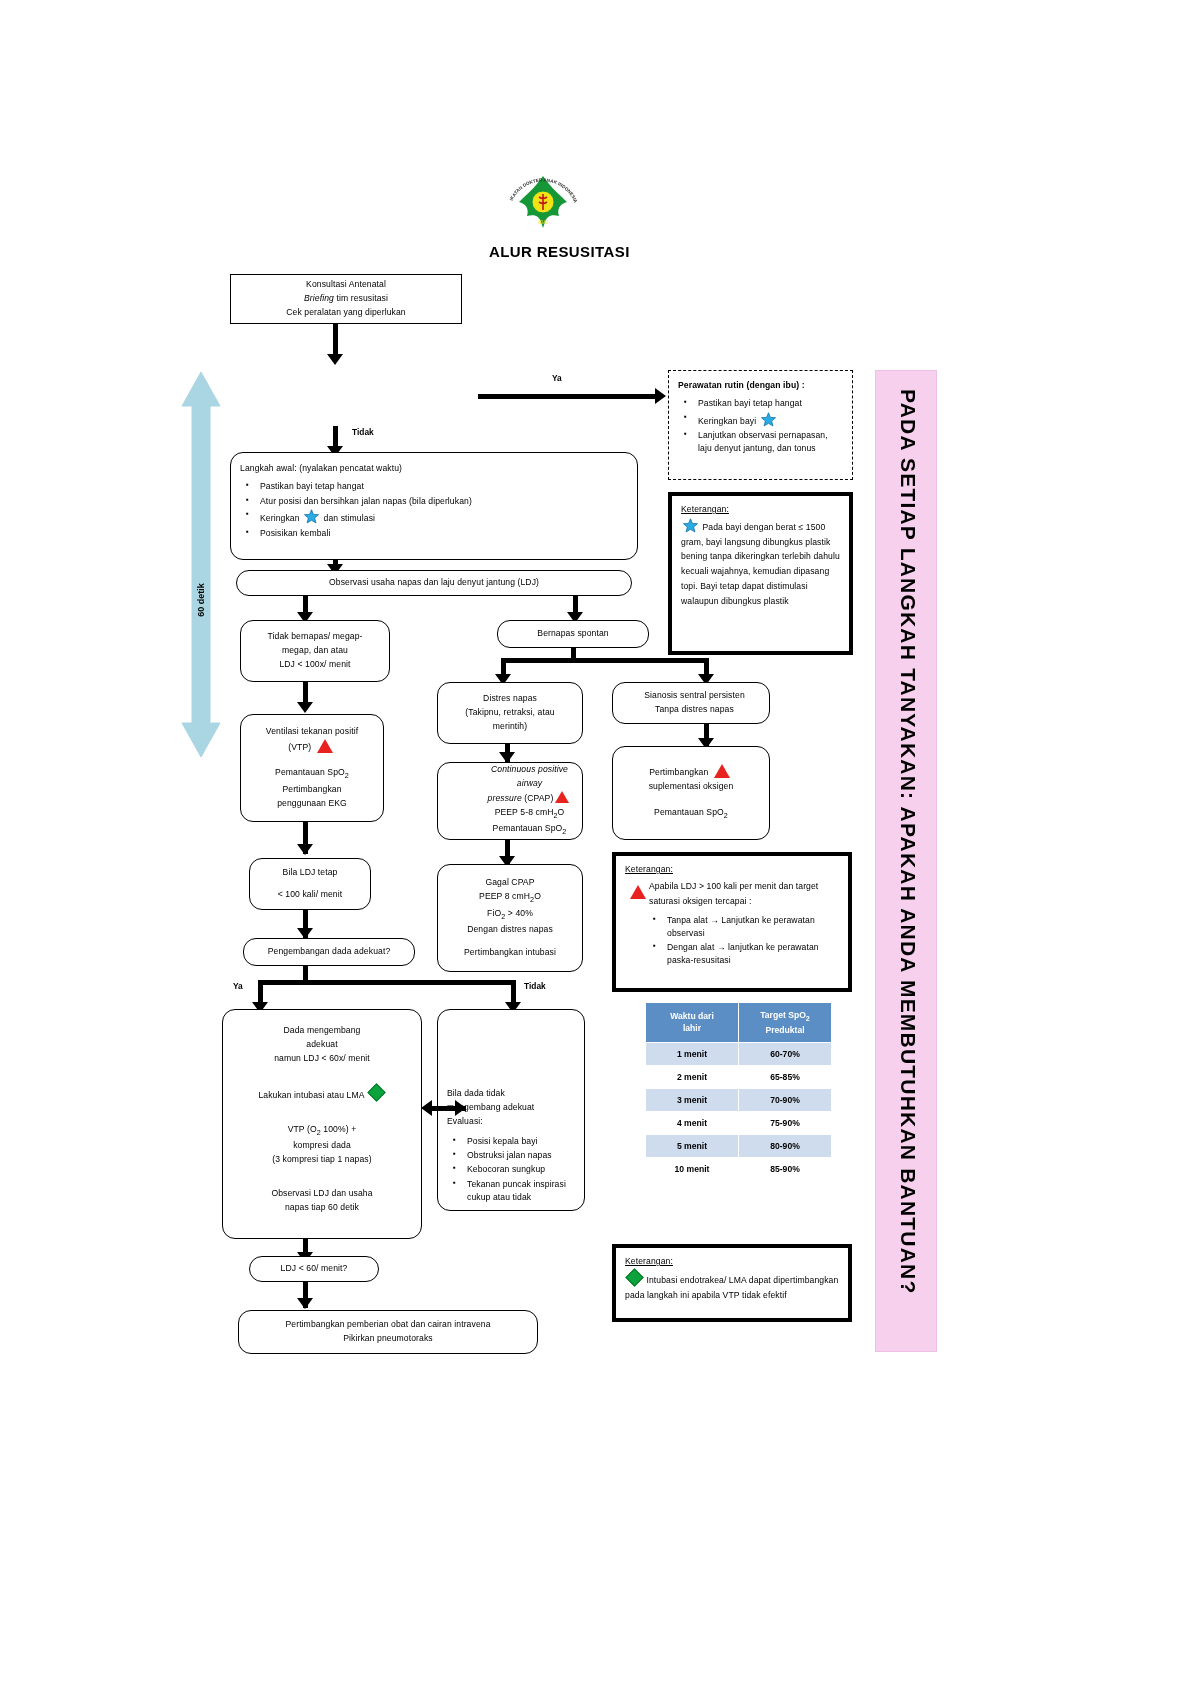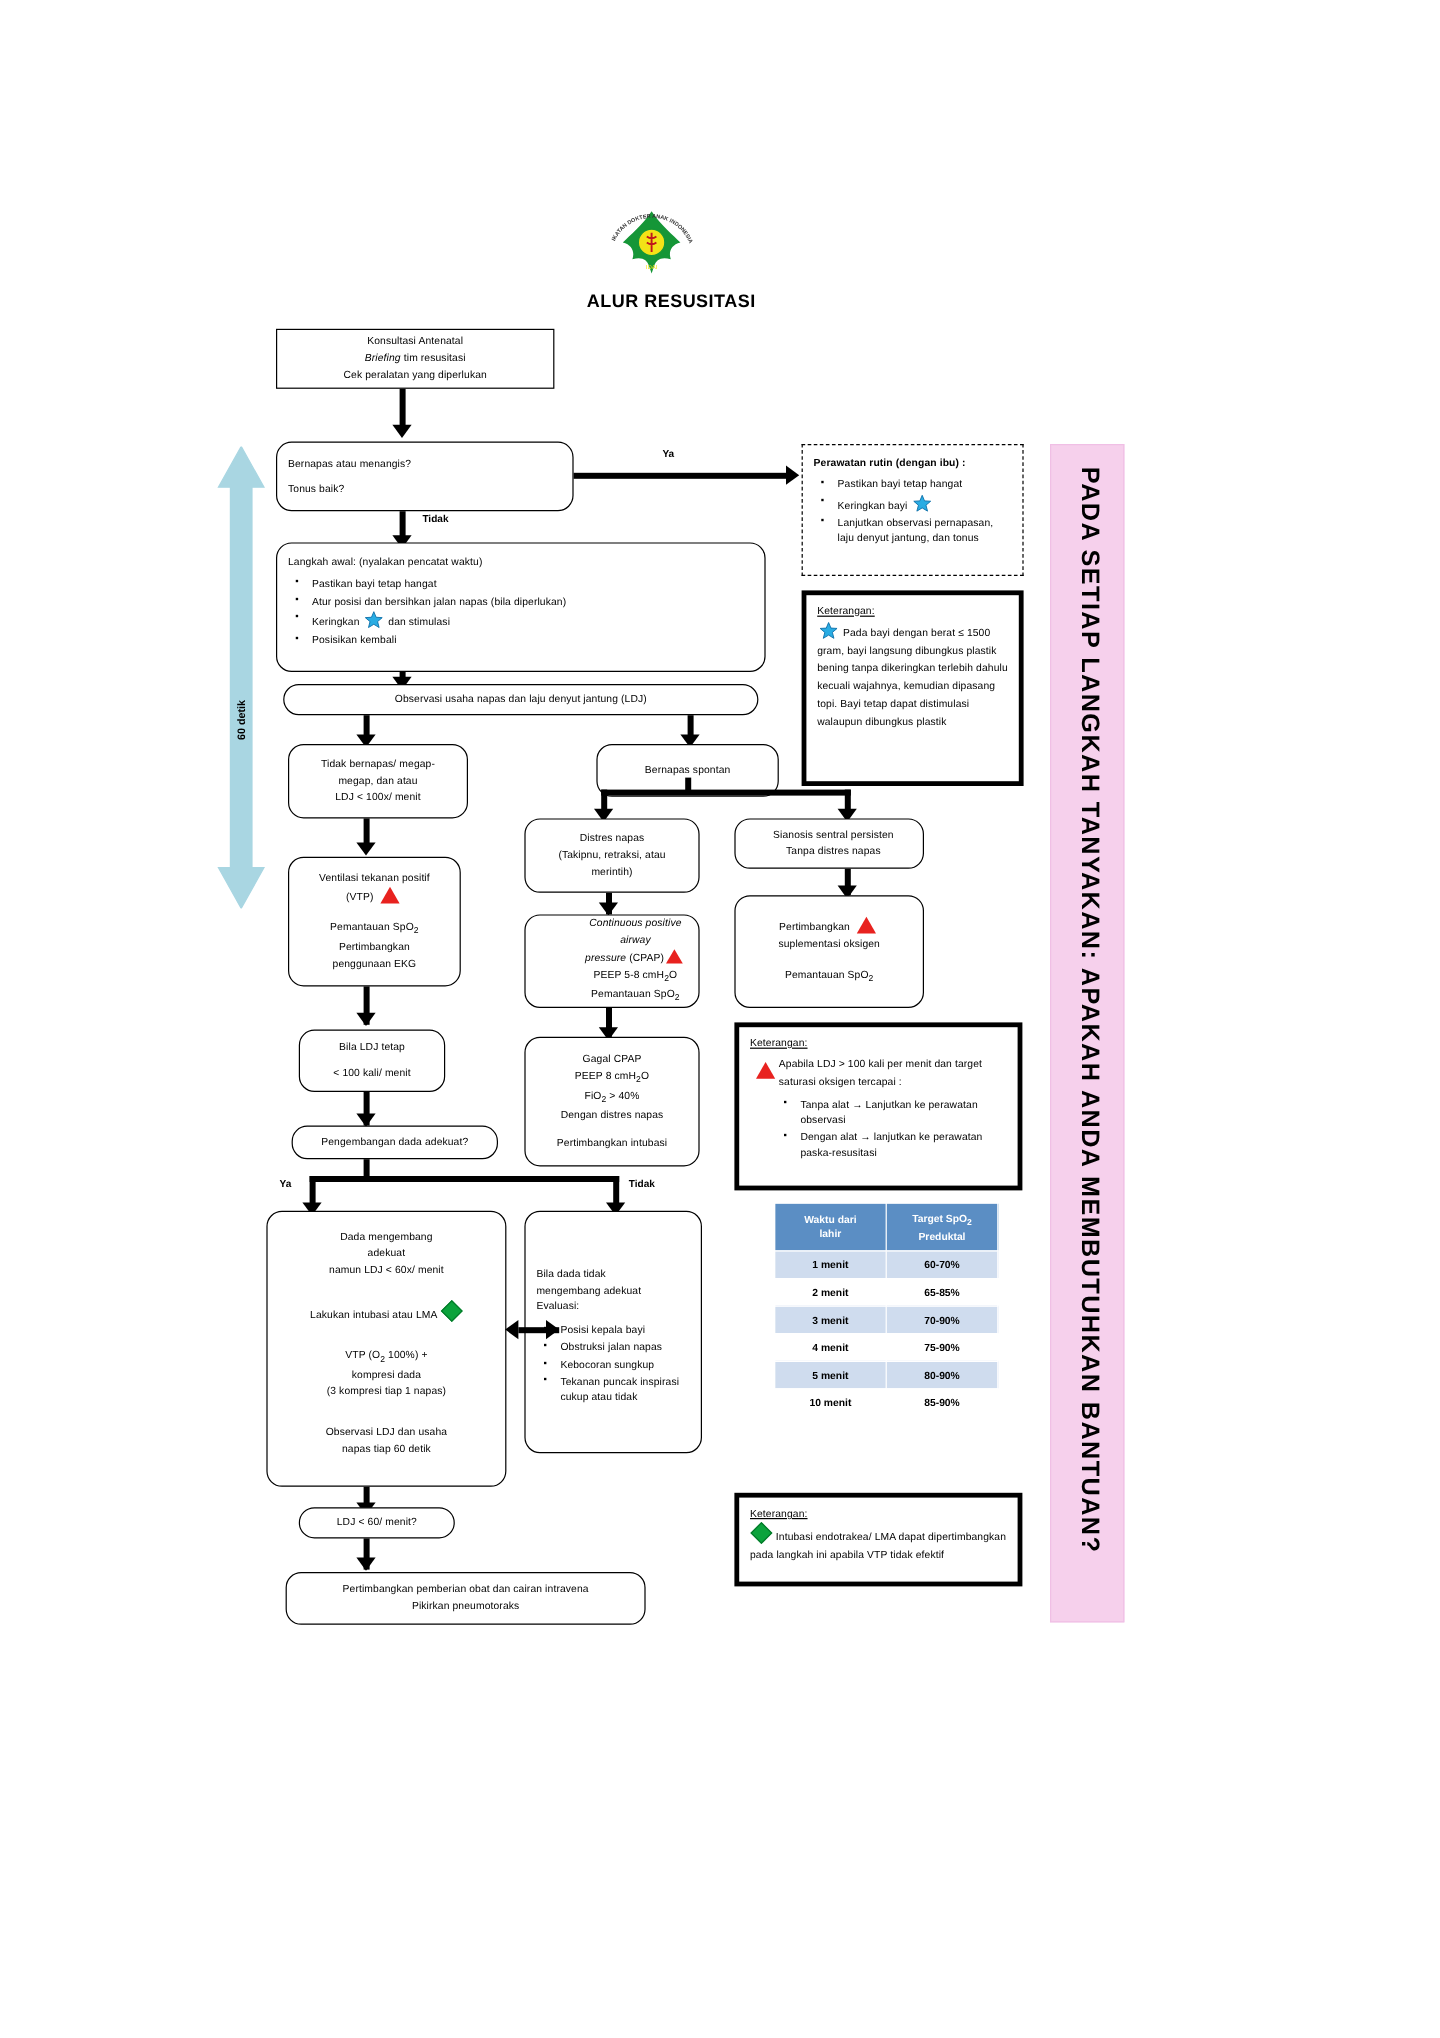--- a/index.html
+++ b/index.html
@@ -100,24 +100,20 @@
   <div class="box pad ctr t" style="left:230px;top:274px;width:232px;height:50px;">
     <div>Konsultasi Antenatal</div>
     <div>
       <span class="ital">Briefing</span><span> tim resusitasi</span>
     </div>
     <div>Cek peralatan yang diperlukan</div>
   </div>
   <div class="vl" style="left:333px;top:324px;height:36px;"></div>
   <div class="adown" style="left:327px;top:354px;"></div>
 
-  <div class="box rnd pad lft t" style="left:230px;top:368px;width:248px;height:58px;">
-    <div style="margin-bottom:7px;">Bernapas atau menangis?</div>
-    <div>Tonus baik?</div>
-  </div>
 
   <div class="hl" style="left:478px;top:394px;width:180px;"></div>
   <div class="aright" style="left:655px;top:388px;"></div>
   <div class="lbl" style="left:552px;top:373px;">Ya</div>
 
   <div class="vl" style="left:333px;top:426px;height:28px;"></div>
   <div class="adown" style="left:327px;top:446px;"></div>
   <div class="lbl" style="left:352px;top:427px;">Tidak</div>
 
   <div class="box dash pad lft t" style="left:668px;top:370px;width:185px;height:110px;justify-content:flex-start;padding-top:8px;">
@@ -170,21 +166,21 @@
   <div class="adown" style="left:567px;top:612px;"></div>
 
   <div class="box rnd pad ctr t" style="left:240px;top:620px;width:150px;height:62px;">
     <div>Tidak bernapas/ megap-</div>
     <div>megap, dan atau</div>
     <div>LDJ &lt; 100x/ menit</div>
   </div>
   <div class="vl" style="left:303px;top:682px;height:26px;"></div>
   <div class="adown" style="left:297px;top:702px;"></div>
 
-  <div class="box rnd ctr t" style="left:497px;top:620px;width:152px;height:44px;">
+  <div class="box rnd ctr t" style="left:497px;top:620px;width:152px;height:28px;">
     <div>Bernapas spontan</div>
   </div>
 
   <div class="vl" style="left:571px;top:648px;height:14px;"></div>
   <div class="hl" style="left:501px;top:658px;width:208px;"></div>
   <div class="vl" style="left:501px;top:658px;height:22px;"></div>
   <div class="adown" style="left:495px;top:674px;"></div>
   <div class="vl" style="left:704px;top:658px;height:22px;"></div>
   <div class="adown" style="left:698px;top:674px;"></div>
 
@@ -298,21 +294,21 @@
     </div>
     <div>
       <span>VTP (O</span><sub>2</sub><span> 100%) +</span>
     </div>
     <div>kompresi dada</div>
     <div style="margin-bottom:20px;">(3 kompresi tiap 1 napas)</div>
     <div>Observasi LDJ dan usaha</div>
     <div>napas tiap 60 detik</div>
   </div>
 
-  <div class="box rnd pad lft t" style="left:437px;top:1009px;width:148px;height:202px;justify-content:center;padding-top:12px;">
+  <div class="box rnd pad lft t" style="left:437px;top:1009px;width:148px;height:202px;justify-content:flex-end;padding-top:12px;">
     <div>Bila dada tidak</div>
     <div>mengembang adekuat</div>
     <div style="margin-bottom:4px;">Evaluasi:</div>
     <ul class="bl">
       <li>Posisi kepala bayi</li>
       <li>Obstruksi jalan napas</li>
       <li>Kebocoran sungkup</li>
       <li>Tekanan puncak inspirasi cukup atau tidak</li>
     </ul>
   </div>

